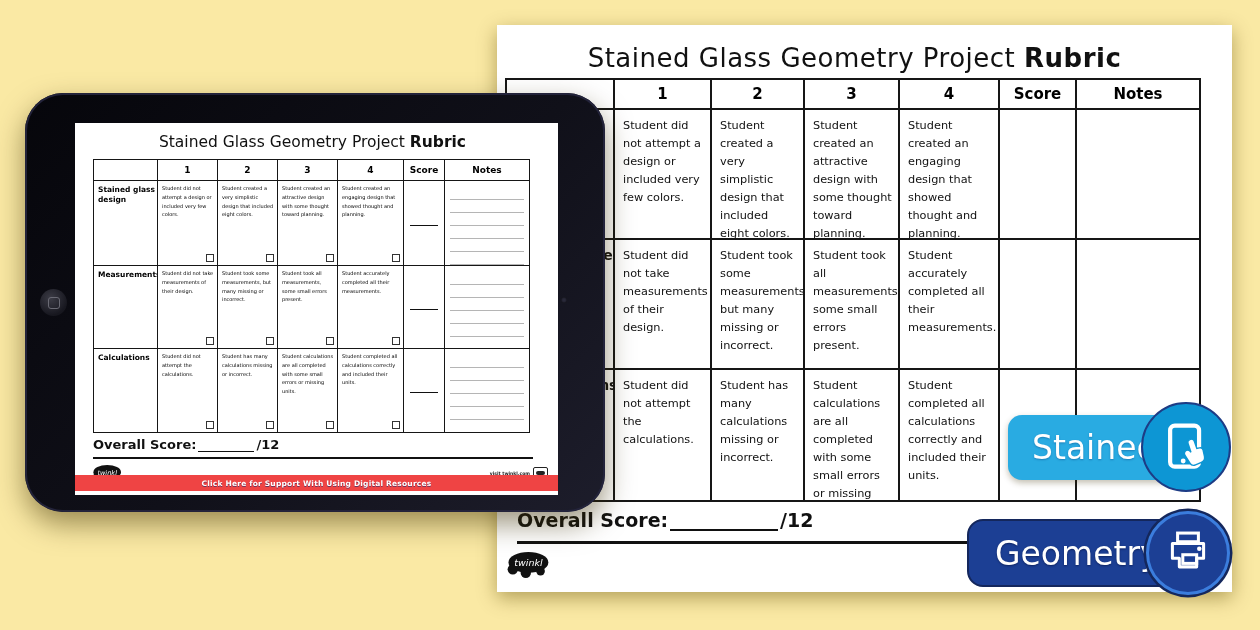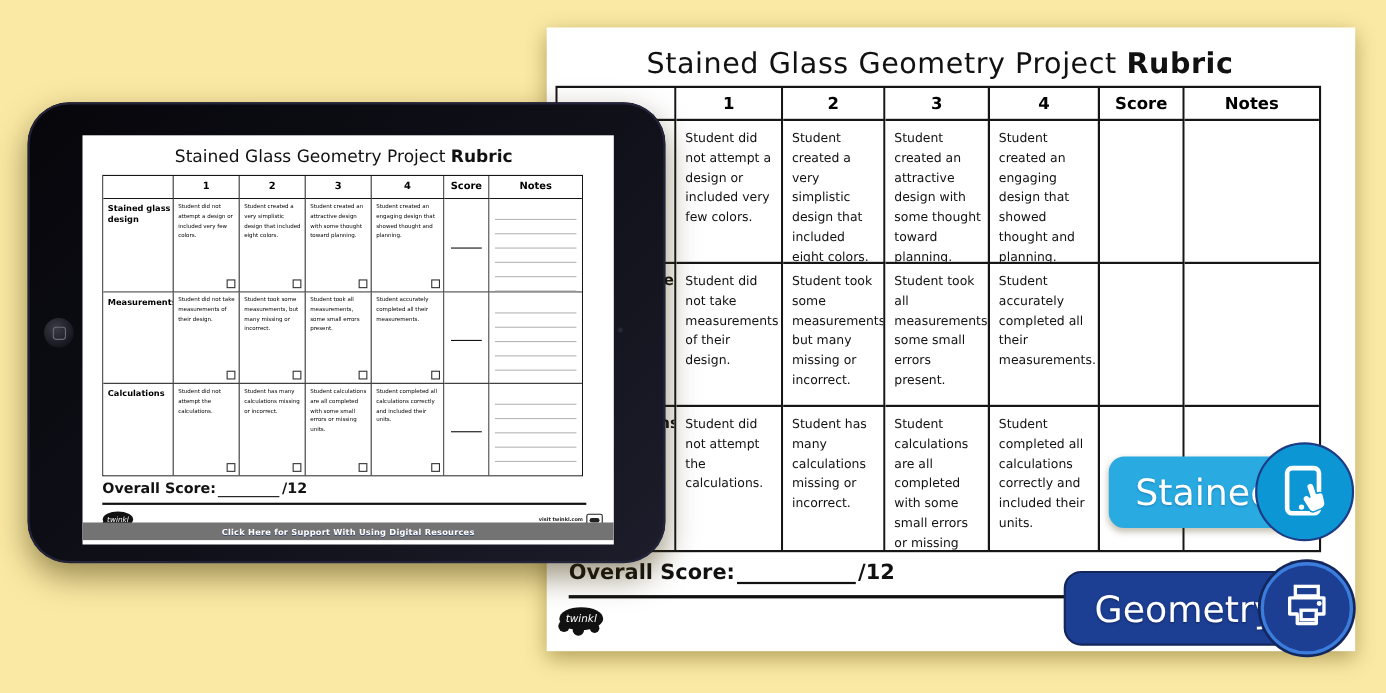--- a/index.html
+++ b/index.html
@@ -97,21 +97,21 @@
   .blank-tab{display:inline-block;width:56px;border-bottom:1.6px solid #111;height:11px;margin:0 2px;}
   .rule-tab{position:absolute;left:18px;top:334px;width:440px;border-top:2px solid #111;}
   .logo-tab{position:absolute;left:16px;top:340px;width:36px;height:22px;}
   .tab-footer-right{
     position:absolute;right:10px;top:344px;display:flex;align-items:center;gap:3px;
   }
   .site-text{font-size:4.5px;font-weight:bold;color:#222;}
   .stamp{width:13px;height:11px;border:1px solid #222;border-radius:2px;position:relative;}
   .stamp i{position:absolute;left:2px;right:2px;top:3px;height:4px;background:#222;border-radius:2px;}
   .banner{
-    position:absolute;left:0;right:0;bottom:4px;height:16px;background:#737373;
+    position:absolute;left:0;right:0;bottom:4px;height:16px;background:#ef4444;
     display:flex;align-items:center;justify-content:center;
     color:#fff;font-weight:bold;font-size:7.5px;letter-spacing:.2px;
     text-shadow:0 1px 0 rgba(10,40,110,.55);cursor:pointer;
   }
   
   .digital-rect{
     position:absolute;left:1008px;top:415px;width:198px;height:65px;border-radius:14px;
     background:#29ABE2;box-shadow:0 3px 6px rgba(60,45,0,.3);
     display:flex;align-items:center;color:#fff;font-size:33px;padding-left:24px;box-sizing:border-box;
     text-shadow:0 1px 2px rgba(10,60,120,.4);

